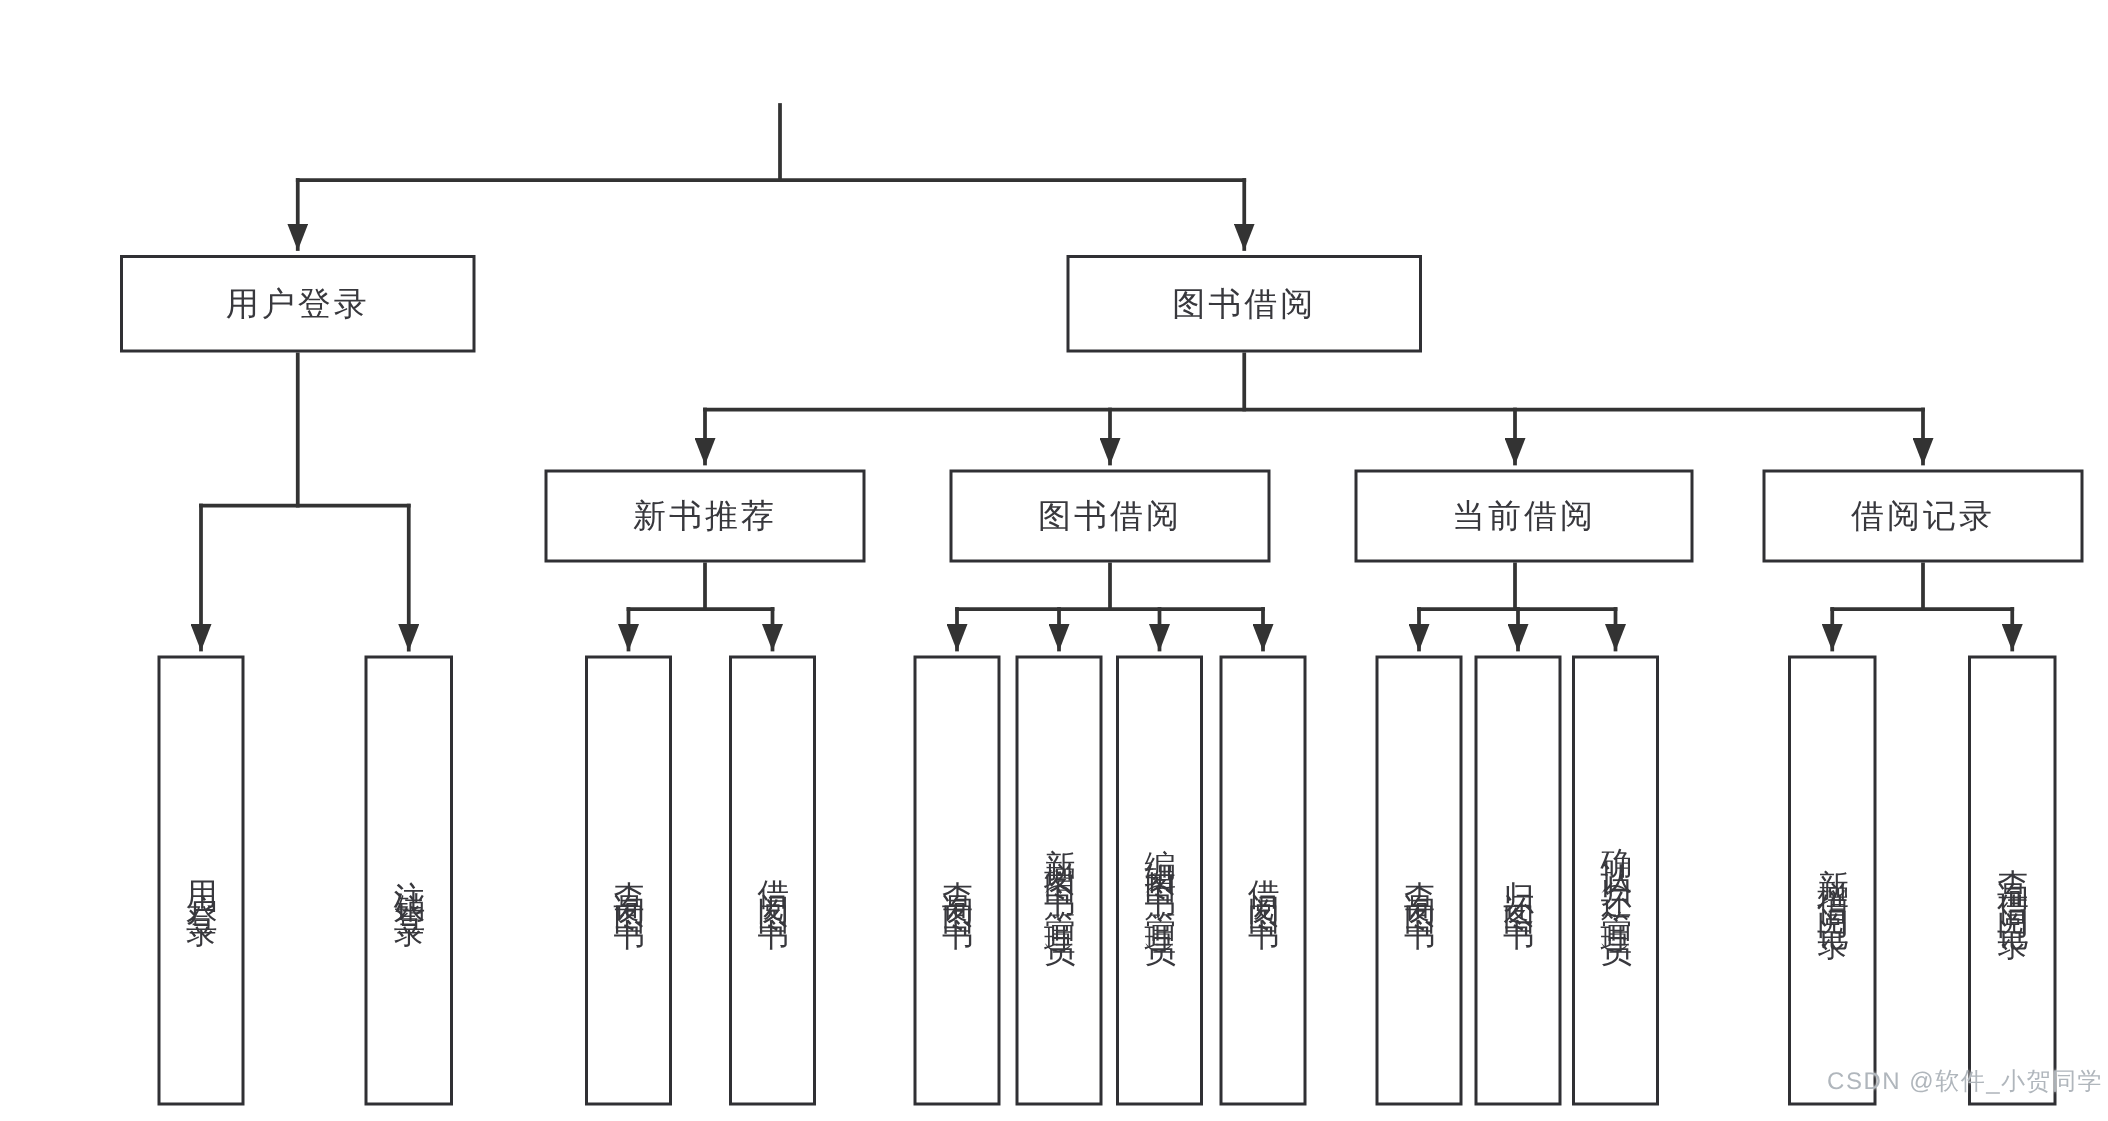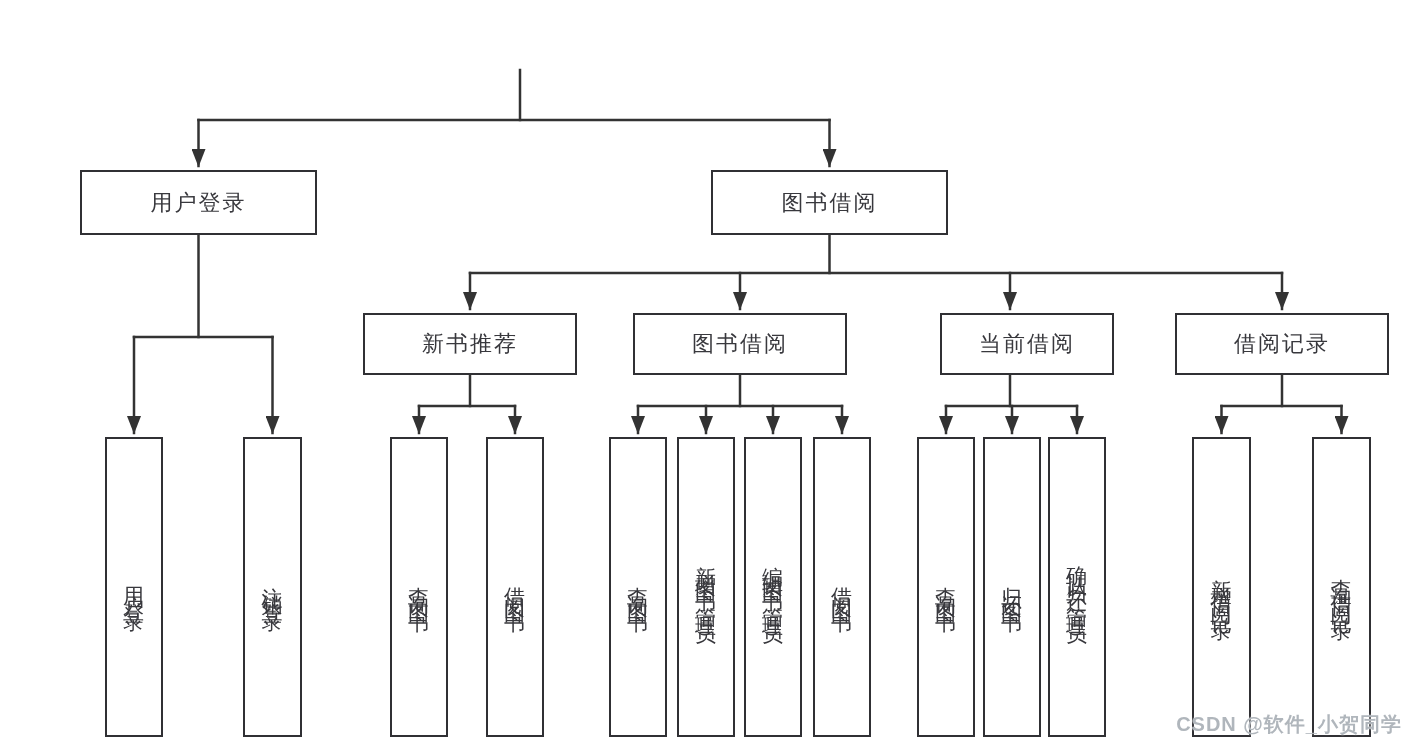--- a/index.html
+++ b/index.html
@@ -43,26 +43,25 @@
     text-orientation: mixed;
     font-size: 21px;
     letter-spacing: 0.4em;
     line-height: 1;
   }
 
   .watermark {
     position: absolute;
     top: 711px;
     right: 3px;
-    font-size: 20px;
+    font-size: 16px;
     letter-spacing: 1px;
     color: #b0b6bc;
     text-shadow: 0 0 2px #ffffff;
     white-space: nowrap;
-    font-weight: bold;
   }
 </style>
 </head>
 <body>
 
 <div class="canvas">
 
   <svg class="connectors" width="1405" height="747" viewBox="0 0 1405 747" xmlns="http://www.w3.org/2000/svg">
     <defs>
       <marker id="arrow" viewBox="0 0 18 14" refX="17" refY="7" markerWidth="7.2" markerHeight="5.6" orient="auto" markerUnits="strokeWidth">
@@ -120,21 +119,21 @@
   <div class="node h" style="left:711px;top:170px;width:237px;height:65px">
     <span>图书借阅</span>
   </div>
 
   <div class="node h" style="left:363px;top:313px;width:214px;height:62px">
     <span>新书推荐</span>
   </div>
   <div class="node h" style="left:633px;top:313px;width:214px;height:62px">
     <span>图书借阅</span>
   </div>
-  <div class="node h" style="left:940px;top:313px;width:174px;height:62px">
+  <div class="node h" style="left:903px;top:313px;width:226px;height:62px">
     <span>当前借阅</span>
   </div>
   <div class="node h" style="left:1175px;top:313px;width:214px;height:62px">
     <span>借阅记录</span>
   </div>
 
   <div class="node v" style="left:105px;top:437px;width:58px;height:300px">
     <span>用户登录</span>
   </div>
   <div class="node v" style="left:243px;top:437px;width:59px;height:300px">

